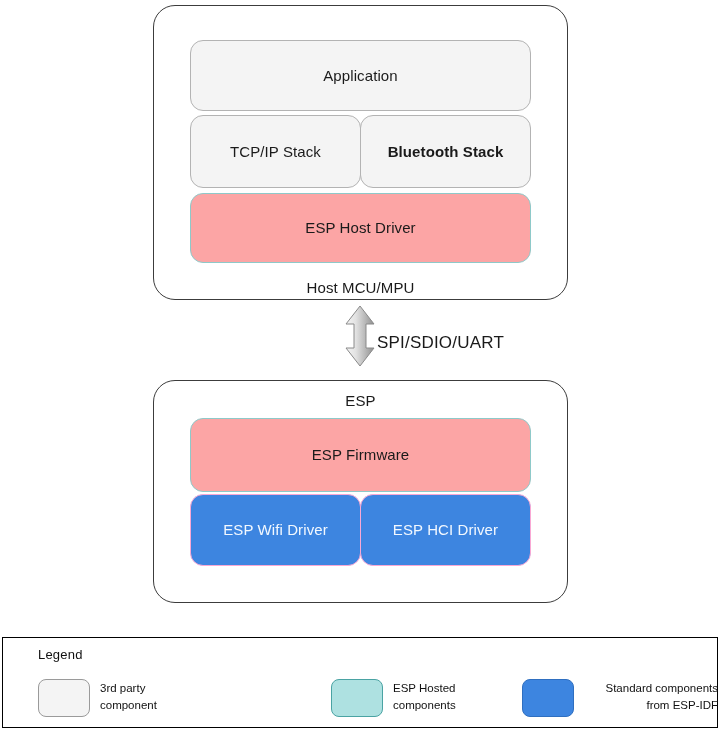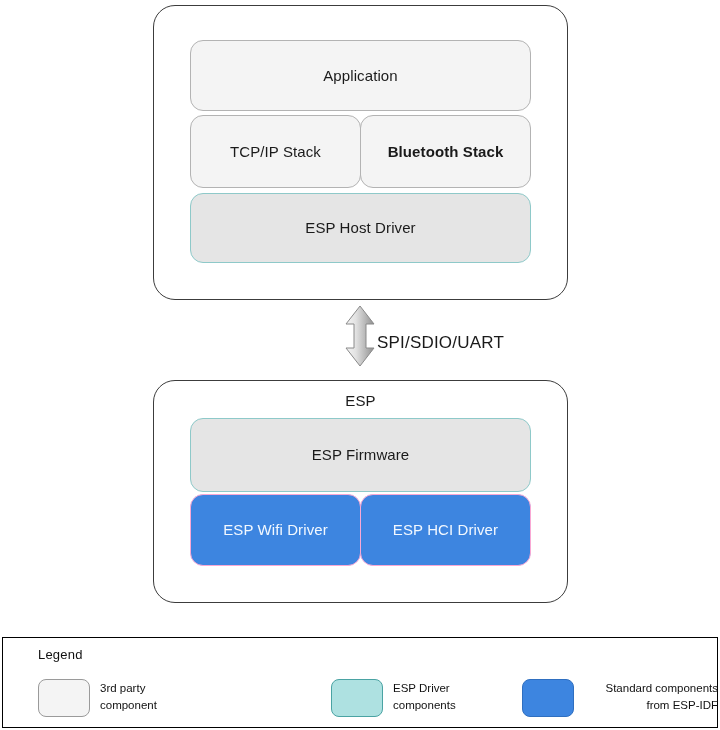--- a/index.html
+++ b/index.html
@@ -48,21 +48,21 @@
     text-align:center;
     line-height:1.2;
     letter-spacing:.1px;
   }
   .blk.grey{
     background:#f4f4f4;
     border:1px solid #b3b3b3;
     color:#1a1a1a;
   }
   .blk.teal{
-    background:#e5e5e5;
+    background:#fca5a5;
     border:1px solid #8ec9c9;
     color:#1a1a1a;
   }
   .blk.blue{
     background:#3d85e0;
     border:1px solid #f9a8d4;
     color:#f2f8ff;
   }
 
   #b-application   {left:190px;top:40px; width:341px;height:71px;}
@@ -144,20 +144,21 @@
   <div class="outer-box" id="host-box"></div>
 
   <div class="blk grey" id="b-application">Application</div>
 
   <div class="blk grey" id="b-tcpip">TCP/IP Stack</div>
 
   <div class="blk grey" id="b-bluetooth">Bluetooth Stack</div>
 
   <div class="blk teal" id="b-hostdriver">ESP Host Driver</div>
 
+  <div class="outer-label" id="host-label">Host MCU/MPU</div>
 
   <svg id="bus-arrow" viewBox="0 0 42 62">
     <defs>
       <linearGradient id="arrGrad" x1="0" y1="0" x2="1" y2="0">
         <stop offset="0%" stop-color="#f4f4f4"></stop>
         <stop offset="35%" stop-color="#e2e2e2"></stop>
         <stop offset="70%" stop-color="#b6b6b6"></stop>
         <stop offset="100%" stop-color="#8f8f8f"></stop>
       </linearGradient>
     </defs>
@@ -184,21 +185,21 @@
     <div class="legend-swatch grey"></div>
     <div class="legend-text">
       <div>3rd party</div>
       <div>component</div>
     </div>
   </div>
 
   <div class="legend-item" id="legend-item-2">
     <div class="legend-swatch teal"></div>
     <div class="legend-text">
-      <div>ESP Driver</div>
+      <div>ESP Hosted</div>
       <div>components</div>
     </div>
   </div>
 
   <div class="legend-item" id="legend-item-3">
     <div class="legend-swatch blue"></div>
     <div class="legend-text right">
       <div>Standard components</div>
       <div>from ESP-IDF</div>
     </div>

